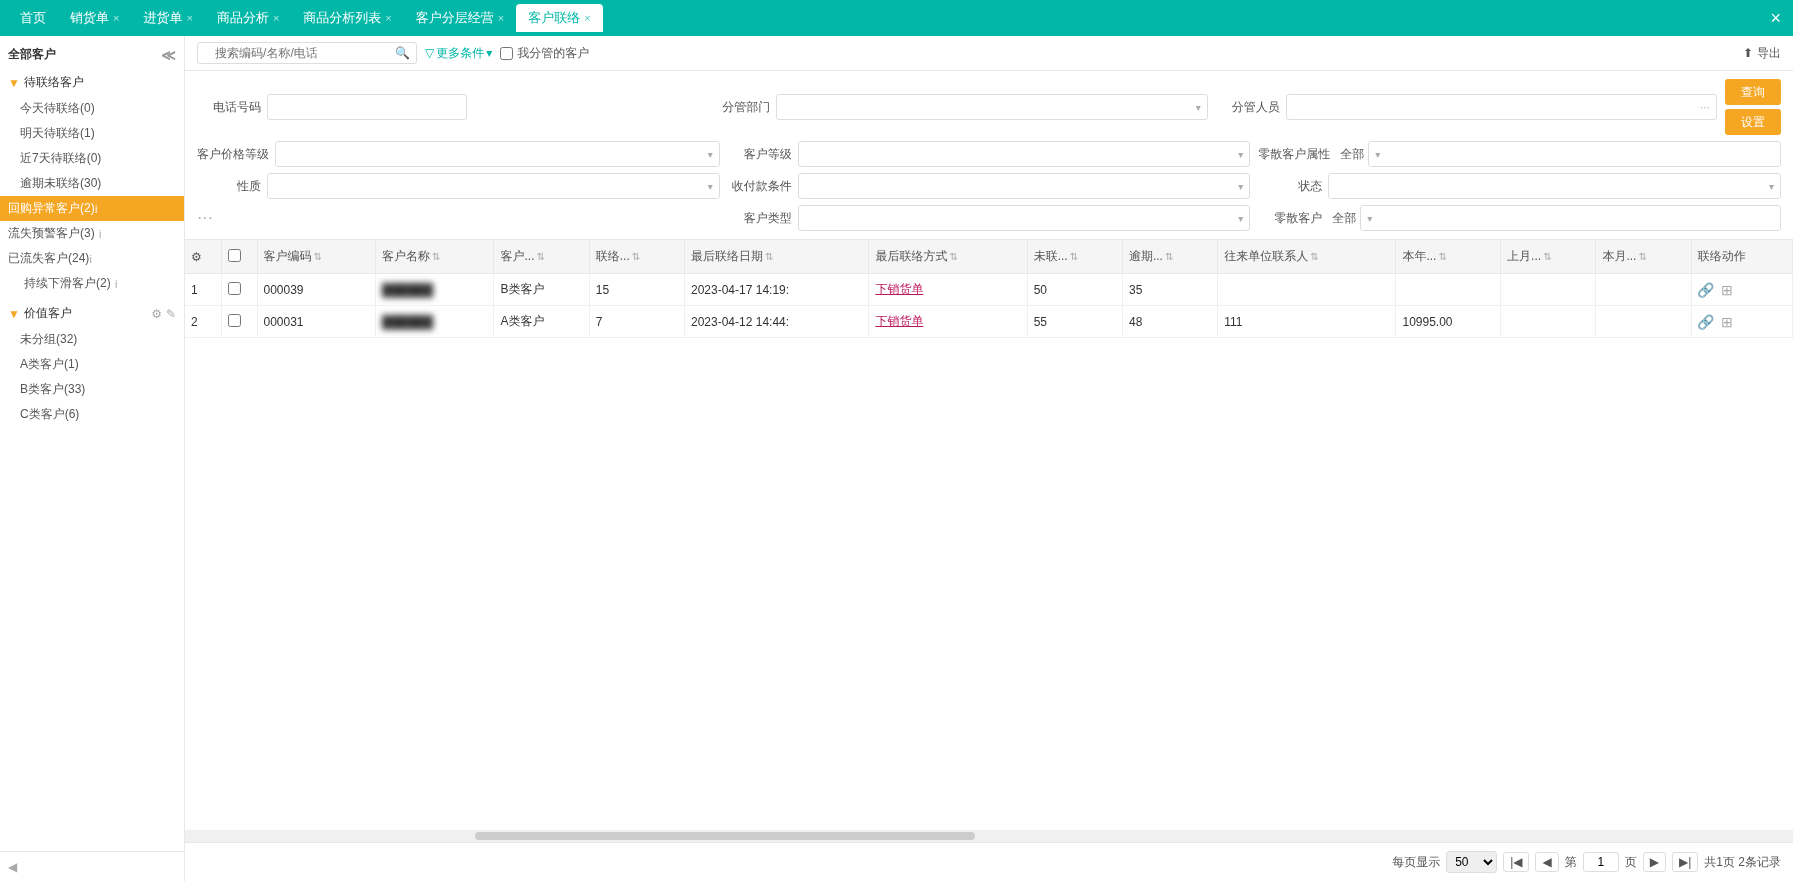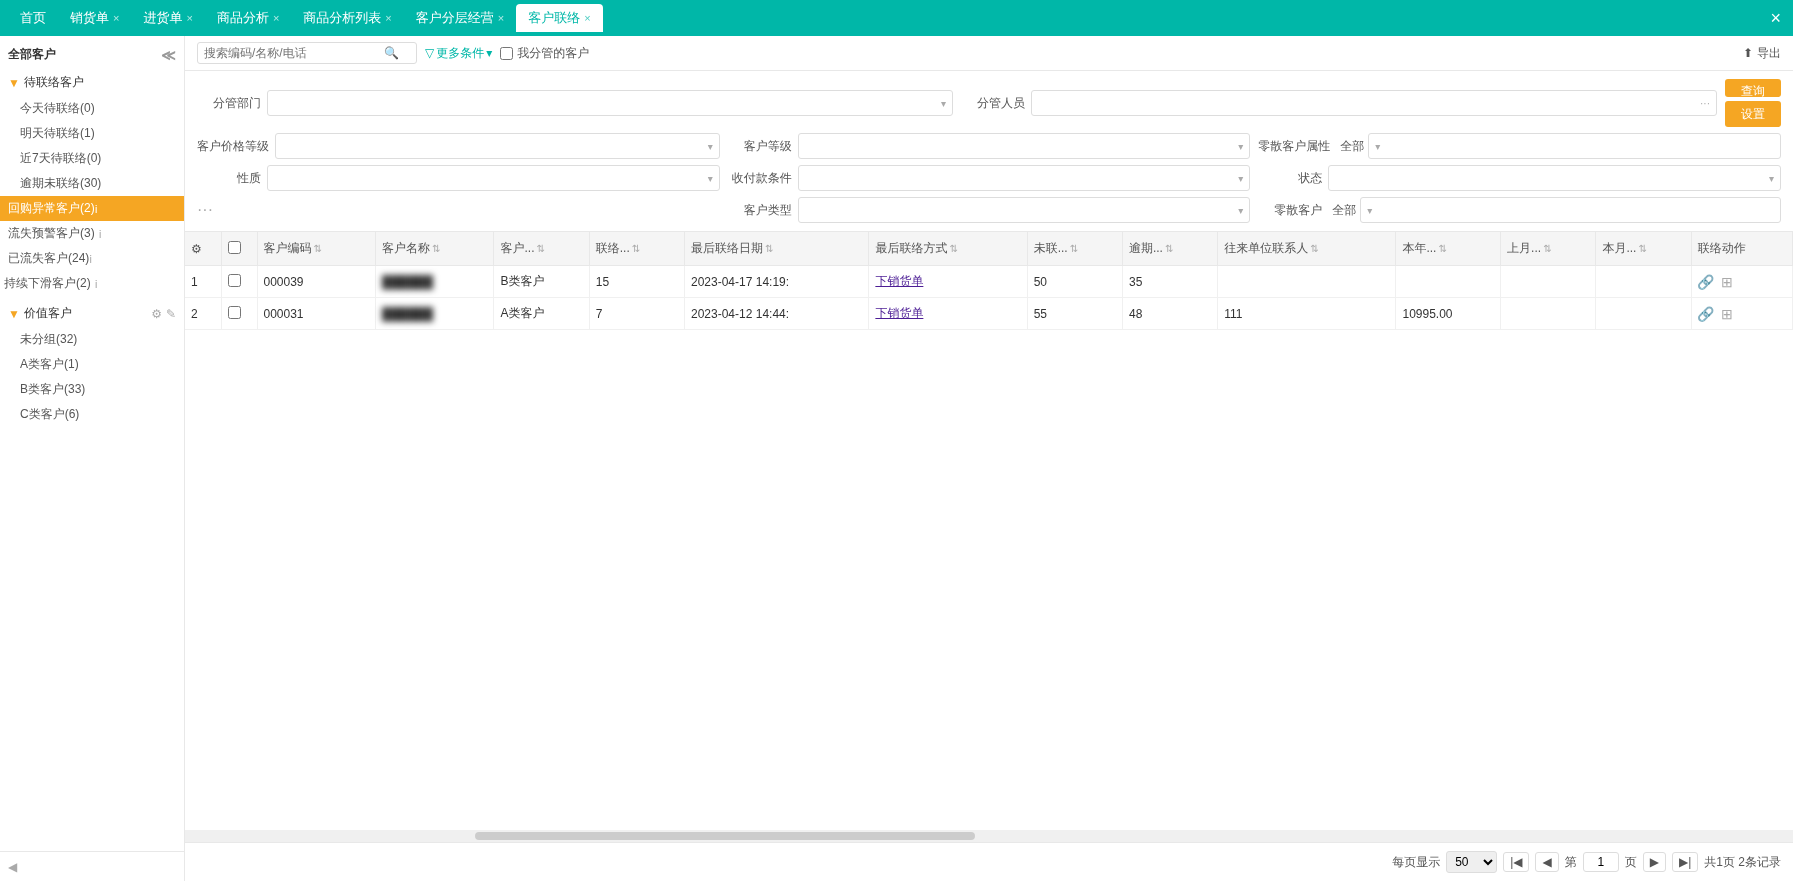--- a/index.html
+++ b/index.html
@@ -82,21 +82,21 @@
     }
 
     
     .filter-bar {
       background: #fff; padding: 6px 12px;
       display: flex; align-items: center; gap: 8px;
       border-bottom: 1px solid #e8e8e8; flex-shrink: 0;
     }
     .filter-search {
       display: flex; align-items: center; border: 1px solid #ddd;
-      border-radius: 3px; padding: 3px 6px; width: 220px;
+      border-radius: 3px; padding: 3px 6px; width: 220px; justify-content: flex-end;
     }
     .filter-search input {
       border: none; outline: none; font-size: 12px; width: 180px;
     }
     .filter-search .icon { color: #999; cursor: pointer; }
     .filter-more {
       display: flex; align-items: center; color: #00b7a8; cursor: pointer; font-size: 12px;
     }
     .filter-more .icon { margin-right: 2px; }
     .my-customer {
@@ -130,21 +130,21 @@
     .filter-select .chev { color: #aaa; font-size: 10px; }
     .filter-input {
       flex: 1; border: 1px solid #ddd; border-radius: 3px; padding: 3px 6px;
       font-size: 12px; height: 26px; outline: none;
     }
     .inline-label {
       white-space: nowrap; color: #555; font-size: 12px; margin-left: 4px;
     }
     .btn-query {
       background: #f5a623; color: #fff; border: none; border-radius: 3px;
-      padding: 4px 16px; font-size: 12px; cursor: pointer; height: 18px;
+      padding: 4px 16px; font-size: 12px; cursor: pointer; height: 26px;
     }
     .btn-settings {
       background: #f5a623; color: #fff; border: none; border-radius: 3px;
       padding: 4px 16px; font-size: 12px; cursor: pointer; height: 26px;
     }
     .filter-actions {
       display: flex; flex-direction: column; gap: 4px; margin-left: auto;
     }
     .more-dots { color: #aaa; cursor: pointer; font-size: 16px; }
 
@@ -181,21 +181,21 @@
     tbody td {
       padding: 7px 6px; white-space: nowrap; border-right: 1px solid #f0f0f0; color: #333;
     }
     .customer-name-cell {
       color: #333;
     }
     .customer-name-blur {
       filter: blur(3px); display: inline-block;
     }
     .link-text {
-      color: #4c1d95; text-decoration: underline; cursor: pointer;
+      color: #be185d; text-decoration: underline; cursor: pointer;
     }
     .action-icons {
       display: flex; gap: 6px; align-items: center;
     }
     .action-icon {
       color: #aaa; cursor: pointer; font-size: 14px;
     }
 
     
     .pagination-bar {
@@ -288,21 +288,21 @@
         <span style="font-size:11px;">ℹ</span>
       </div>
       <div class="tree-item" style="padding-left:8px; display:flex; align-items:center; gap:4px;">
         <span>流失预警客户(3)</span>
         <span style="font-size:11px; color:#aaa;">ℹ</span>
       </div>
       <div class="tree-item" style="padding-left:8px; display:flex; align-items:center; gap:0;">
         <span>已流失客户(24)</span>
         <span style="font-size:11px; color:#aaa;">ℹ</span>
       </div>
-      <div class="tree-item" style="padding-left:4px; display:flex; align-items:center; gap:4px;">
+      <div class="tree-item" style="padding-left:24px; display:flex; align-items:center; gap:4px;">
         <span>持续下滑客户(2)</span>
         <span style="font-size:11px; color:#aaa;">ℹ</span>
       </div>
 
       <div class="tree-group-label2">
         <span class="arrow" style="color:#f5a623; margin-right:4px;">▼</span>
         <span>价值客户</span>
         <div class="edit-icons">
           <span style="color:#aaa; font-size:12px;">⚙</span>
           <span style="color:#aaa; font-size:12px;">✎</span>
@@ -344,20 +344,24 @@
       </div>
       <div class="export-btn">
         <span>⬆</span>
         <span>导出</span>
       </div>
     </div>
 
     <div class="advanced-filter">
 
       <div class="filter-row">
+        <div class="filter-field">
+          <label>电话号码</label>
+          <input class="filter-input" style="max-width: 200px;">
+        </div>
         <div class="filter-field">
           <label>分管部门</label>
           <div class="filter-select">
             <span></span>
             <span class="chev">▾</span>
           </div>
         </div>
         <div class="filter-field">
           <label>分管人员</label>
           <div class="filter-select">

